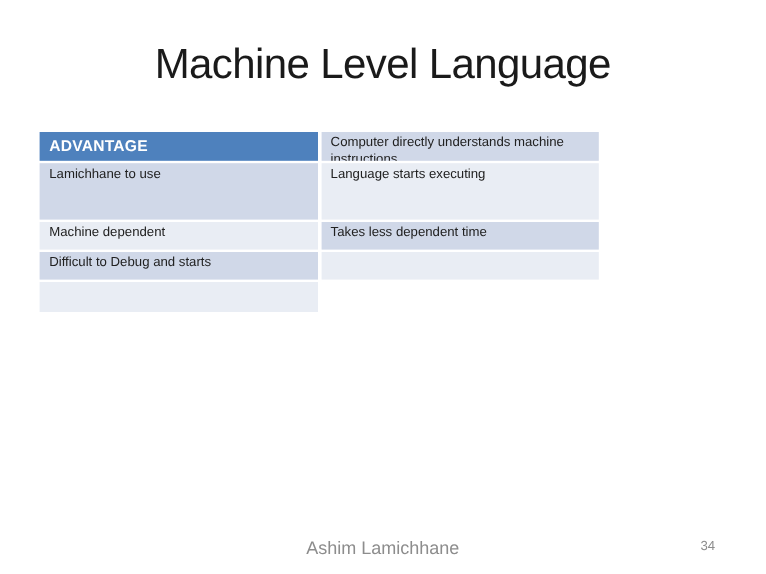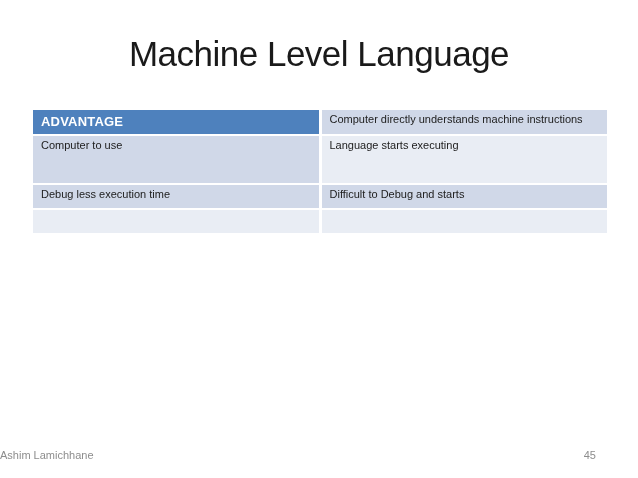--- a/index.html
+++ b/index.html
@@ -34,21 +34,21 @@
     font-weight: 400;
     letter-spacing: -0.5px;
     color: var(--title-text);
     line-height: 48px;
   }
 
   .adv-table {
     position: absolute;
     left: 33px;
     top: 110px;
-    width: 574px;
+    width: 466px;
     display: grid;
     grid-template-columns: 1fr 1fr;
     grid-template-rows: 24px 47px 23px 23px 25px;
     column-gap: 3px;
     row-gap: 2px;
     background: transparent;
   }
 
   .cell {
     font-size: 11px;
@@ -68,22 +68,22 @@
   }
 
   .cell.band-dark  { background: var(--band-dark); }
   .cell.band-light { background: var(--band-light); }
 
   .footer {
     position: absolute;
     top: 449px;
     left: 0;
     width: 100%;
-    text-align: left;
-    font-size: 11px;
+    text-align: center;
+    font-size: 15px;
     color: var(--footer-text);
   }
 
   .slide-number {
     position: absolute;
     top: 449px;
     right: 42px;
     font-size: 11px;
     color: var(--footer-text);
     text-align: right;
@@ -93,28 +93,29 @@
 <body>
 
 <div class="slide">
 
   <h1 class="title">Machine Level Language</h1>
 
   <div class="adv-table">
     <div class="cell th">ADVANTAGE</div>
 
     <div class="cell band-dark">Computer directly understands machine instructions</div>
-    <div class="cell band-dark">Computer to use</div>
+    <div class="cell band-dark">Lamichhane to use</div>
 
     <div class="cell band-light">Language starts executing</div>
+    <div class="cell band-light">Machine dependent</div>
 
-    <div class="cell band-dark">Debug less execution time</div>
+    <div class="cell band-dark">Takes less dependent time</div>
     <div class="cell band-dark">Difficult to Debug and starts</div>
 
     <div class="cell band-light"></div>
     <div class="cell band-light"></div>
   </div>
 
   <div class="footer">Ashim Lamichhane</div>
 
-  <div class="slide-number">45</div>
+  <div class="slide-number">34</div>
 
 </div>
 
 </body></html>

